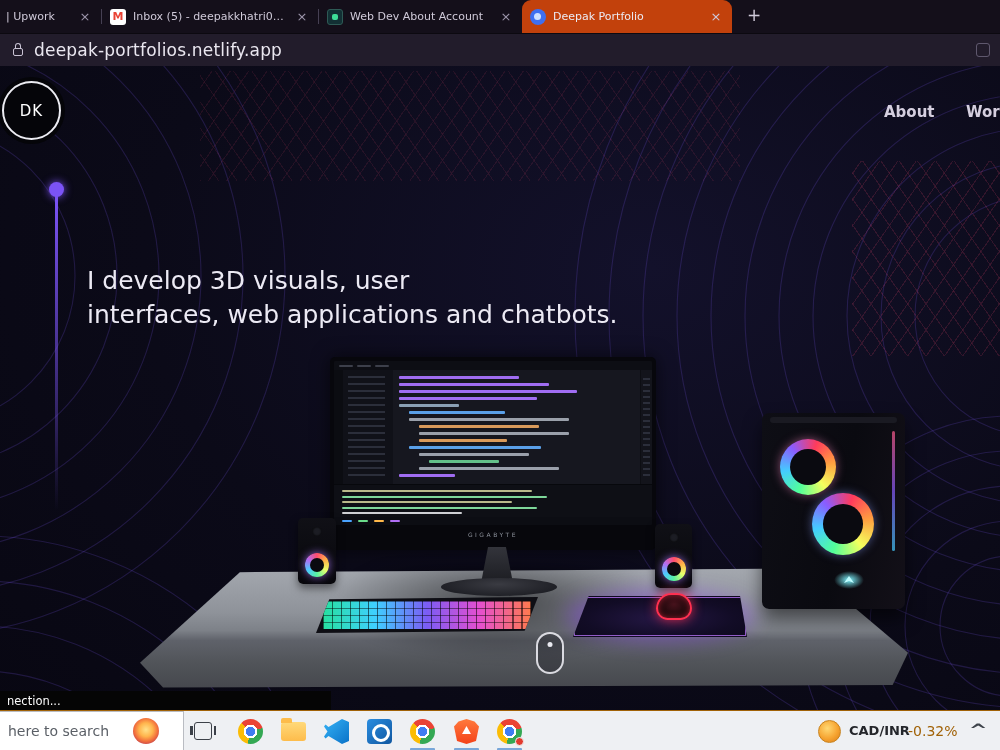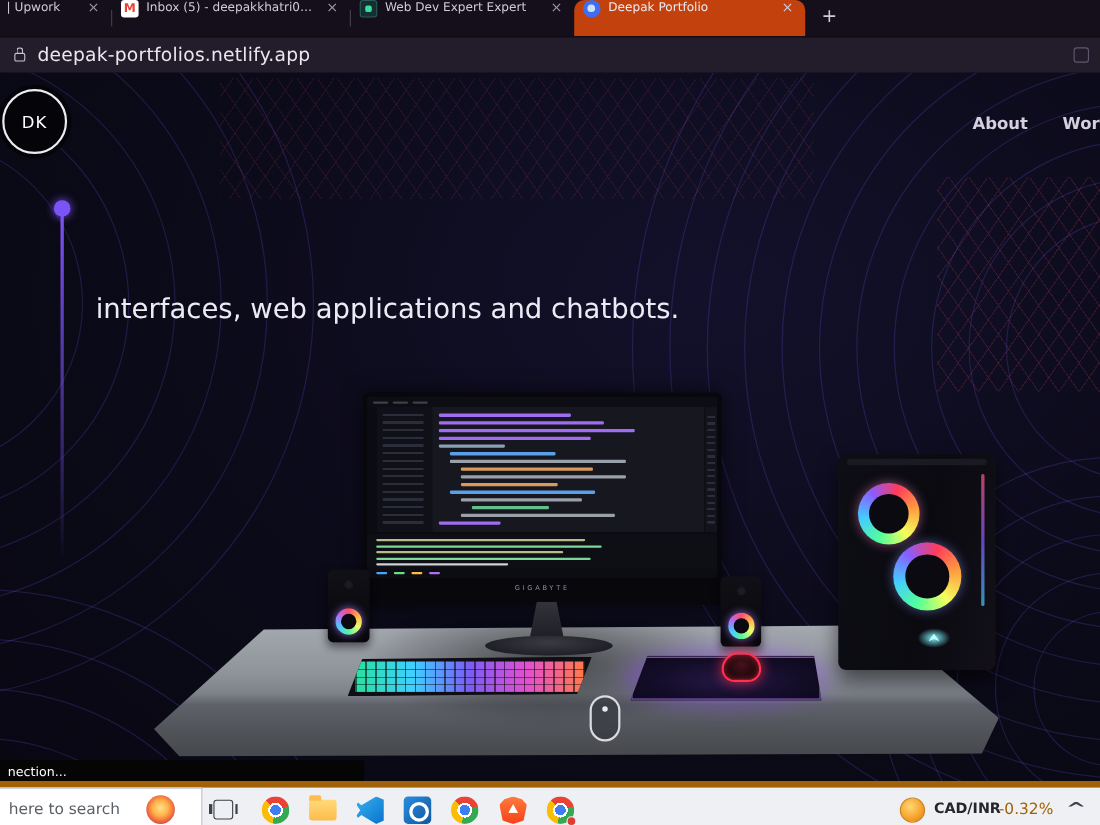--- a/index.html
+++ b/index.html
@@ -2,21 +2,21 @@
 <html><head>
 <meta charset="utf-8">
 <style>
   *{box-sizing:border-box;margin:0;padding:0}
   html,body{width:1000px;height:750px;overflow:hidden;background:#000}
   body{font-family:"DejaVu Sans","Liberation Sans",sans-serif;position:relative}
   .stage{position:absolute;inset:0;width:1000px;height:750px;overflow:hidden;background:#0b0a16}
 
   
   .tabbar{position:absolute;top:0;left:0;width:1000px;height:33px;background:#140f1a;display:flex;align-items:stretch;z-index:40}
-  .tab{display:flex;gap:7px;padding:0 8px;color:#cfc9d8;font-size:11px;position:relative;overflow:hidden;white-space:nowrap}
+  .tab{display:flex;align-items:center;gap:7px;padding:0 8px;color:#cfc9d8;font-size:11px;position:relative;overflow:hidden;white-space:nowrap}
   .tab .tab-title{flex:1;overflow:hidden;text-overflow:ellipsis;min-width:0}
   .tab-close{color:#9d96ab;font-size:13px;flex:none;width:16px;height:16px;line-height:15px;text-align:center;border-radius:50%}
   .t1{width:101px;padding-left:6px}
   .t2{width:216px}
   .t3{width:203px}
   .t4{width:210px;background:#c2410c;border-radius:9px 9px 0 0;color:#eceaf2}
   .t4 .tab-close{color:#cfc9dd}
   .tab-sep{width:1px;height:15px;background:#464053;align-self:center}
   .newtab{width:28px;height:28px;margin:2px 0 0 8px;color:#cfc9d8;font-size:17px;line-height:27px;text-align:center;border-radius:50%}
   .favicon{width:16px;height:16px;flex:none;border-radius:3px;position:relative}
@@ -118,21 +118,21 @@
   .aorus{position:absolute;left:72px;top:158px;width:30px;height:18px;background:radial-gradient(ellipse at center,#7ef5ff 0%, rgba(126,245,255,0) 70%)}
   .aorus::after{content:"";position:absolute;left:10px;top:5px;width:10px;height:7px;background:#bffcff;clip-path:polygon(50% 0,100% 100%,50% 70%,0 100%)}
 
   .scrolly{position:absolute;left:536px;top:566px;width:28px;height:42px;border:2px solid rgba(235,235,242,.9);border-radius:15px;z-index:5;background:rgba(8,8,16,.25)}
   .scrolly::after{content:"";position:absolute;left:50%;top:8px;transform:translateX(-50%);width:5px;height:5px;border-radius:50%;background:#e9e9f0}
 
   
   .status-popup{position:absolute;left:0;top:691px;width:331px;height:20px;background:#050505;color:#fdfdfd;font-size:11.5px;line-height:20px;padding-left:7px;z-index:30}
 
   
-  .taskbar{position:absolute;left:0;top:710px;width:1000px;height:40px;background:#eef0f3;border-top:6px solid #a16207;z-index:40}
+  .taskbar{position:absolute;left:0;top:710px;width:1000px;height:40px;background:#eef0f3;border-top:1px solid #a16207;z-index:40}
   .searchbox{position:absolute;left:0;top:0;width:184px;height:40px;background:#fff;border:1px solid #b9bcc2;border-left:none;color:#5a5f66;font-size:14px;line-height:38px;padding-left:8px}
   .rewards{position:absolute;left:133px;top:7px;width:26px;height:26px;border-radius:50%;
     background:radial-gradient(circle at 50% 45%, #ffe18a 0%, #ffb54d 35%, #f2703c 60%, #c2414f 80%, #7c3f8f 100%)}
   .taskview{position:absolute;left:194px;top:11px;width:18px;height:18px;border:1.6px solid #3c4149;border-radius:3px}
   .taskview::before{content:"";position:absolute;left:-5px;top:3px;width:2.5px;height:9px;background:#3c4149}
   .taskview::after{content:"";position:absolute;right:-5px;top:3px;width:2.5px;height:9px;background:#3c4149}
   .tb-icon{position:absolute;top:8px;width:25px;height:25px}
   .chrome{border-radius:50%;background:
     radial-gradient(circle at 50% 50%, #3f7df2 0 27%, #fff 27% 38%, rgba(0,0,0,0) 38%),
     conic-gradient(from -45deg, #ea4335 0 33%, #34a853 33% 66%, #fbbc05 66% 100%)}
@@ -164,21 +164,21 @@
     </div>
     <div class="tab-sep"></div>
     <div class="tab t2">
       <span class="favicon fav-gmail"></span>
       <span class="tab-title">Inbox (5) - deepakkhatri007d@g</span>
       <span class="tab-close">×</span>
     </div>
     <div class="tab-sep"></div>
     <div class="tab t3">
       <span class="favicon fav-dark"></span>
-      <span class="tab-title">Web Dev Expert Expert</span>
+      <span class="tab-title">Web Dev About Account</span>
       <span class="tab-close">×</span>
     </div>
     <div class="tab t4">
       <span class="favicon fav-blue"></span>
       <span class="tab-title">Deepak Portfolio</span>
       <span class="tab-close">×</span>
     </div>
     <div class="newtab">+</div>
   </div>
 
@@ -224,20 +224,21 @@
     <div class="grid g1"></div>
     <div class="grid g2"></div>
 
     <div class="logo">DK</div>
     <div class="nav-about">About</div>
     <div class="nav-work">Work</div>
 
     <div class="hero-dot"></div>
     <div class="hero-line"></div>
     <div class="tagline">
+      <div>I develop 3D visuals, user</div>
       <div>interfaces, web applications and chatbots.</div>
     </div>
 
     <div class="desk"></div>
     <div class="desk-shadow"></div>
 
     <div class="monitor">
       <div class="screen">
         <div class="vs-title">
             <i></i>

